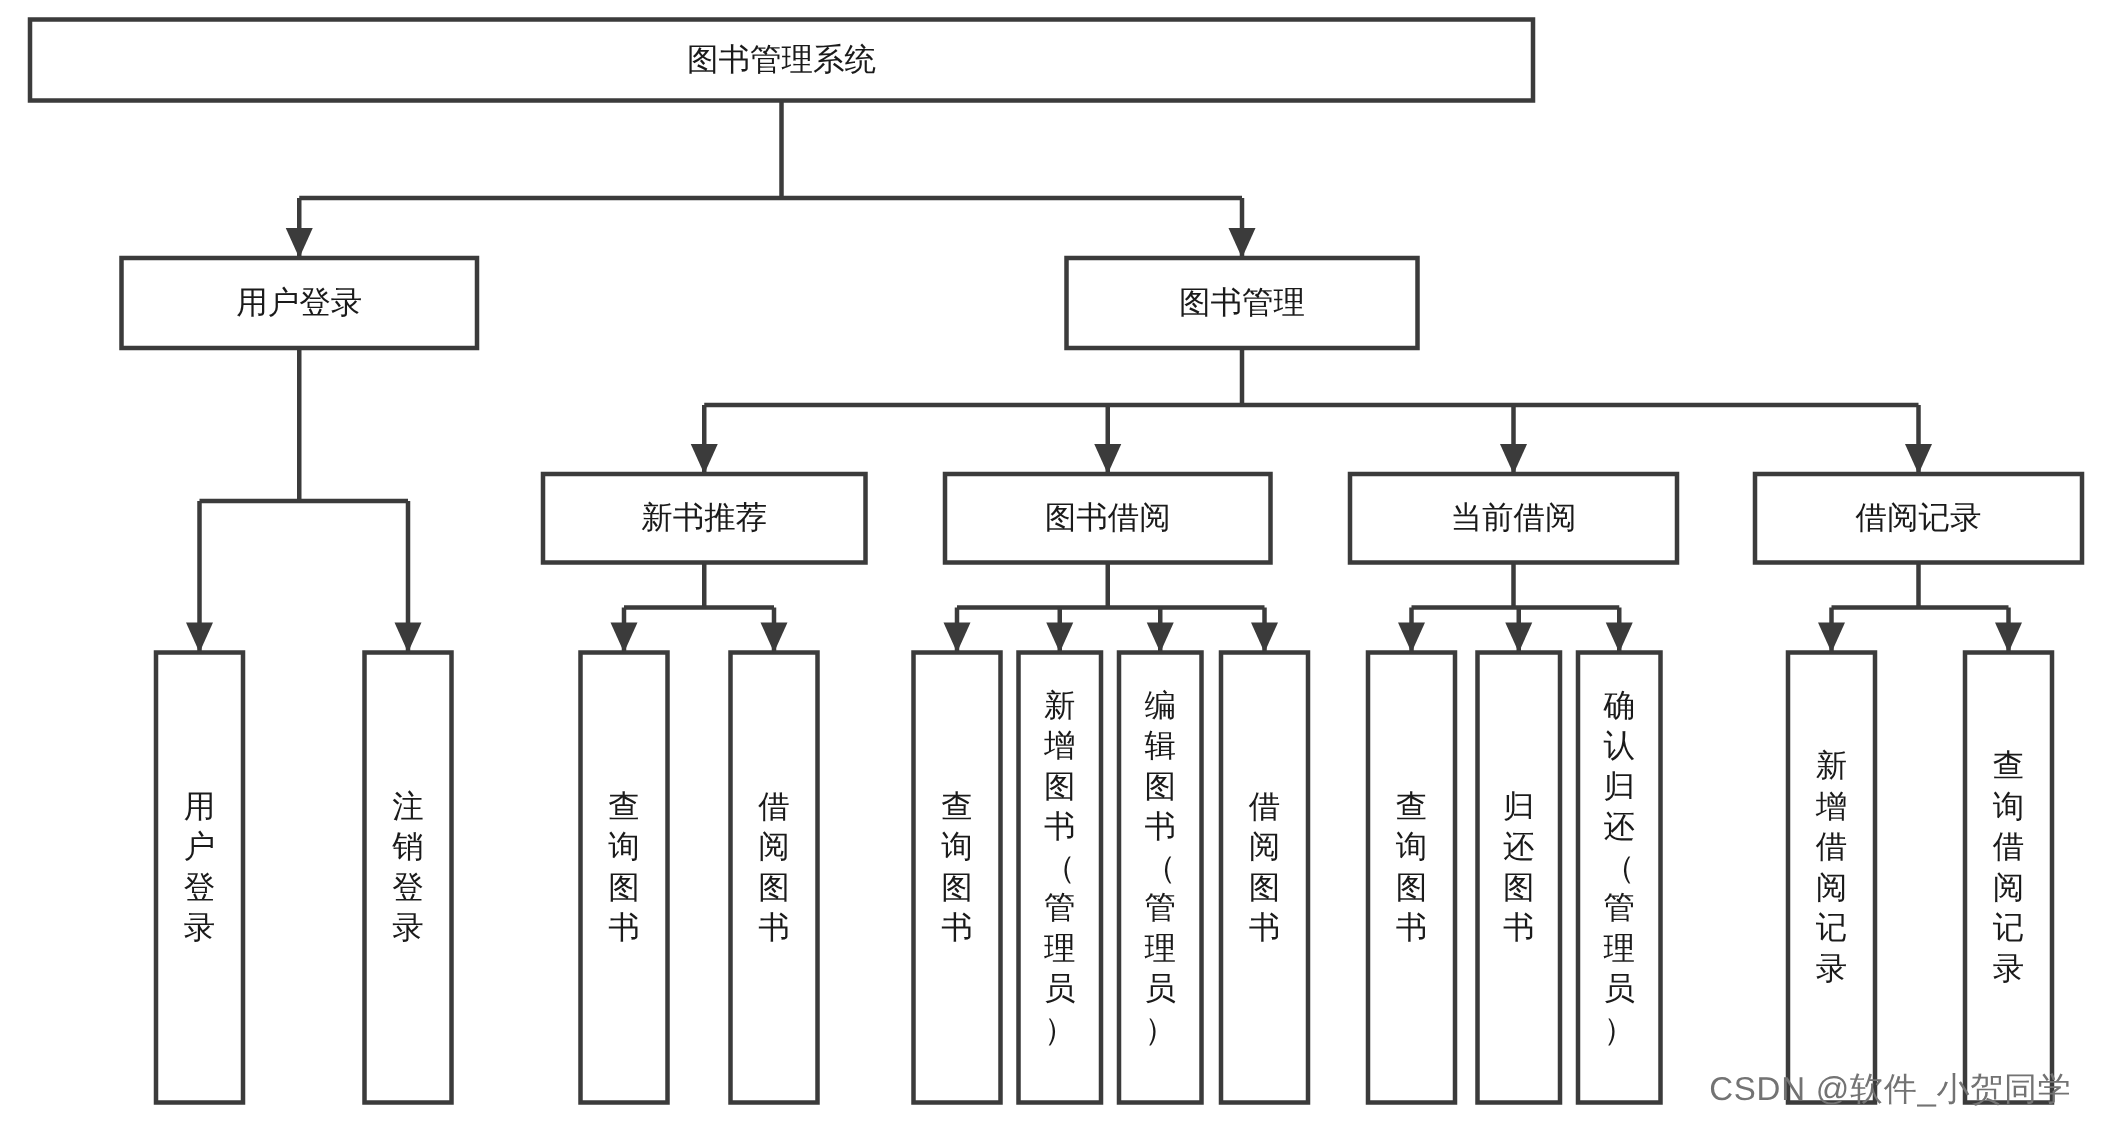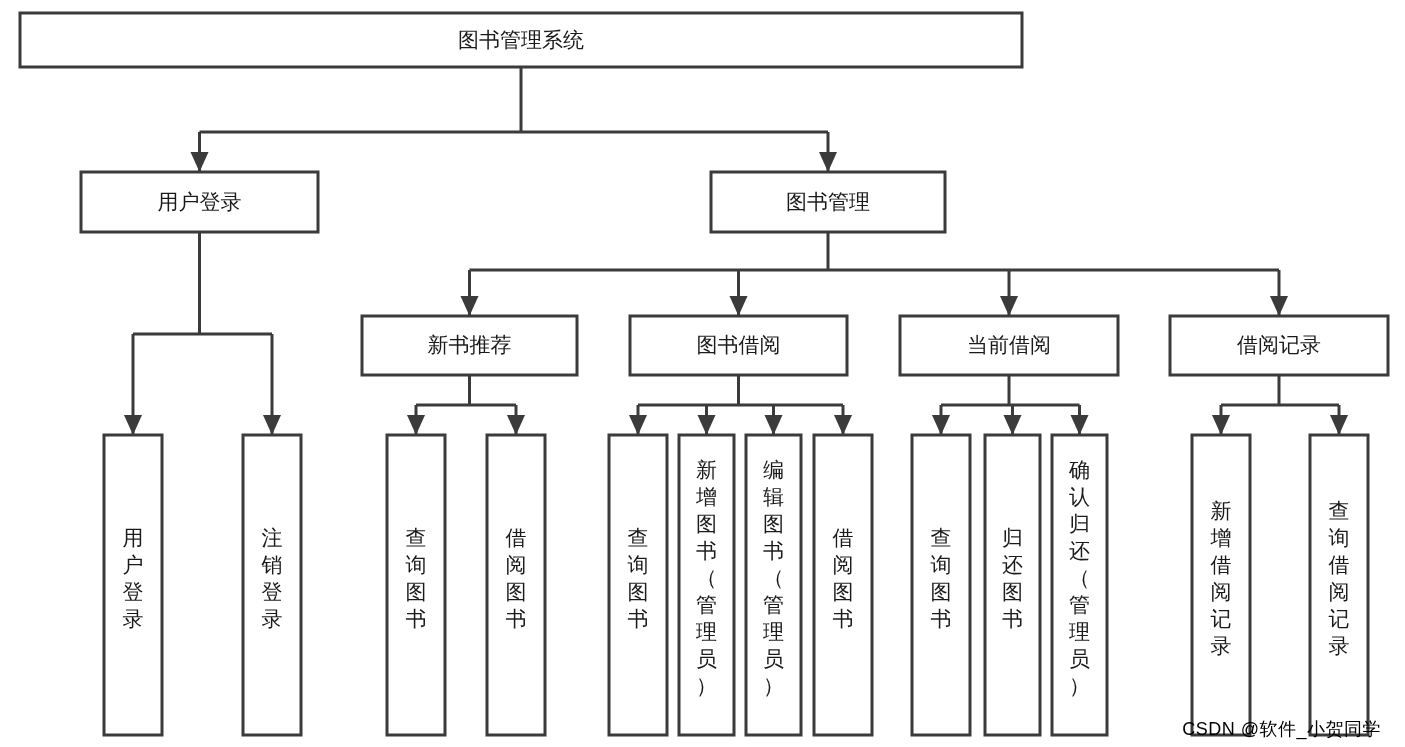--- a/index.html
+++ b/index.html
@@ -54,22 +54,22 @@
     font-family: "Liberation Sans", "DejaVu Sans", sans-serif;
     font-size: 21px;
     fill: #1a1a1a;
     text-anchor: middle;
   }
   .watermark {
     position: absolute;
     right: 8px;
     bottom: 6px;
     font-family: "Liberation Sans", "DejaVu Sans", sans-serif;
-    font-size: 18px;
-    color: #000000;
+    font-size: 22px;
+    color: #737373;
     letter-spacing: 0.5px;
     white-space: nowrap;
     pointer-events: none;
   }
 </style>
 </head>
 <body>
 
 <div id="diagram-root">
   <svg id="tree-svg" viewBox="0 0 1405 747" xmlns="http://www.w3.org/2000/svg">

